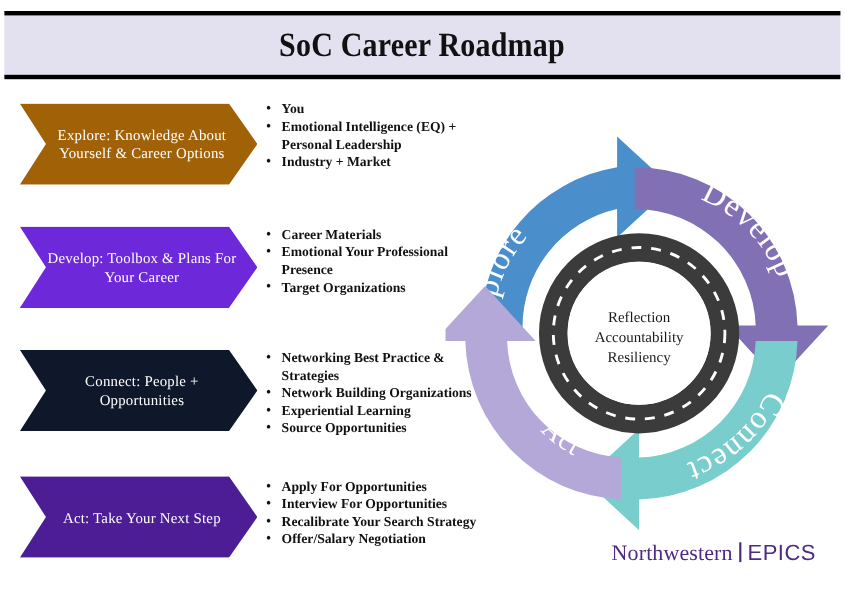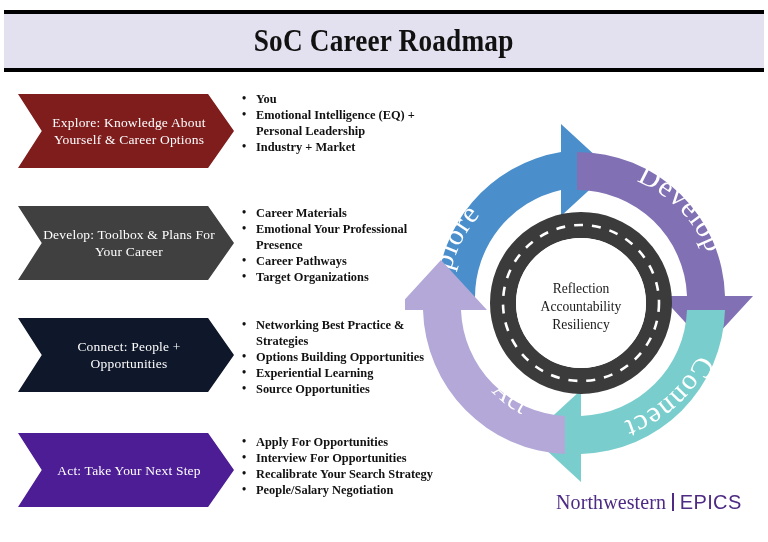--- a/index.html
+++ b/index.html
@@ -128,63 +128,62 @@
 </head>
 <body>
 
 <div id="stage">
 
   <div class="title-band" style="background: rgb(227, 225, 239);">
     <div class="title-text">SoC Career Roadmap</div>
   </div>
 
   <div class="row row-1">
-    <div class="chev c-explore" style="background: #7f1d1d;">
+    <div class="chev c-explore" style="background: #a16207;">
       <span>Explore: Knowledge About Yourself &amp; Career Options</span>
     </div>
     <ul class="bullets b1">
       <li>You</li>
       <li>Emotional Intelligence (EQ) + Personal Leadership</li>
       <li>Industry + Market</li>
     </ul>
   </div>
 
   <div class="row row-2">
-    <div class="chev c-develop" style="background: #404040;">
+    <div class="chev c-develop" style="background: #6d28d9;">
       <span>Develop: Toolbox &amp; Plans For Your Career</span>
     </div>
     <ul class="bullets b2">
       <li>Career Materials</li>
       <li>Emotional Your Professional Presence</li>
-      <li>Career Pathways</li>
       <li>Target Organizations</li>
     </ul>
   </div>
 
   <div class="row row-3">
     <div class="chev c-connect" style="background: #0f172a;">
       <span>Connect: People + Opportunities</span>
     </div>
     <ul class="bullets b3">
       <li>Networking Best Practice &amp; Strategies</li>
-      <li>Options Building Opportunities</li>
+      <li>Network Building Organizations</li>
       <li>Experiential Learning</li>
       <li>Source Opportunities</li>
     </ul>
   </div>
 
   <div class="row row-4">
     <div class="chev c-act" style="background: #4c1d95;">
       <span>Act: Take Your Next Step</span>
     </div>
     <ul class="bullets b4">
       <li>Apply For Opportunities</li>
       <li>Interview For Opportunities</li>
       <li>Recalibrate Your Search Strategy</li>
-      <li>People/Salary Negotiation</li>
+      <li>Offer/Salary Negotiation</li>
     </ul>
   </div>
 
   <div class="wheel">
     <svg viewBox="0 0 360 365" xmlns="http://www.w3.org/2000/svg">
       <defs>
 
         <path id="pExplore" d="M 52 230 A 128 128 0 0 1 168 54"></path>
         <path id="pDevelop" d="M 190 54 A 128 128 0 0 1 310 200"></path>
         <path id="pConnect" d="M 300 218 A 126 126 0 0 1 178 310"></path>

